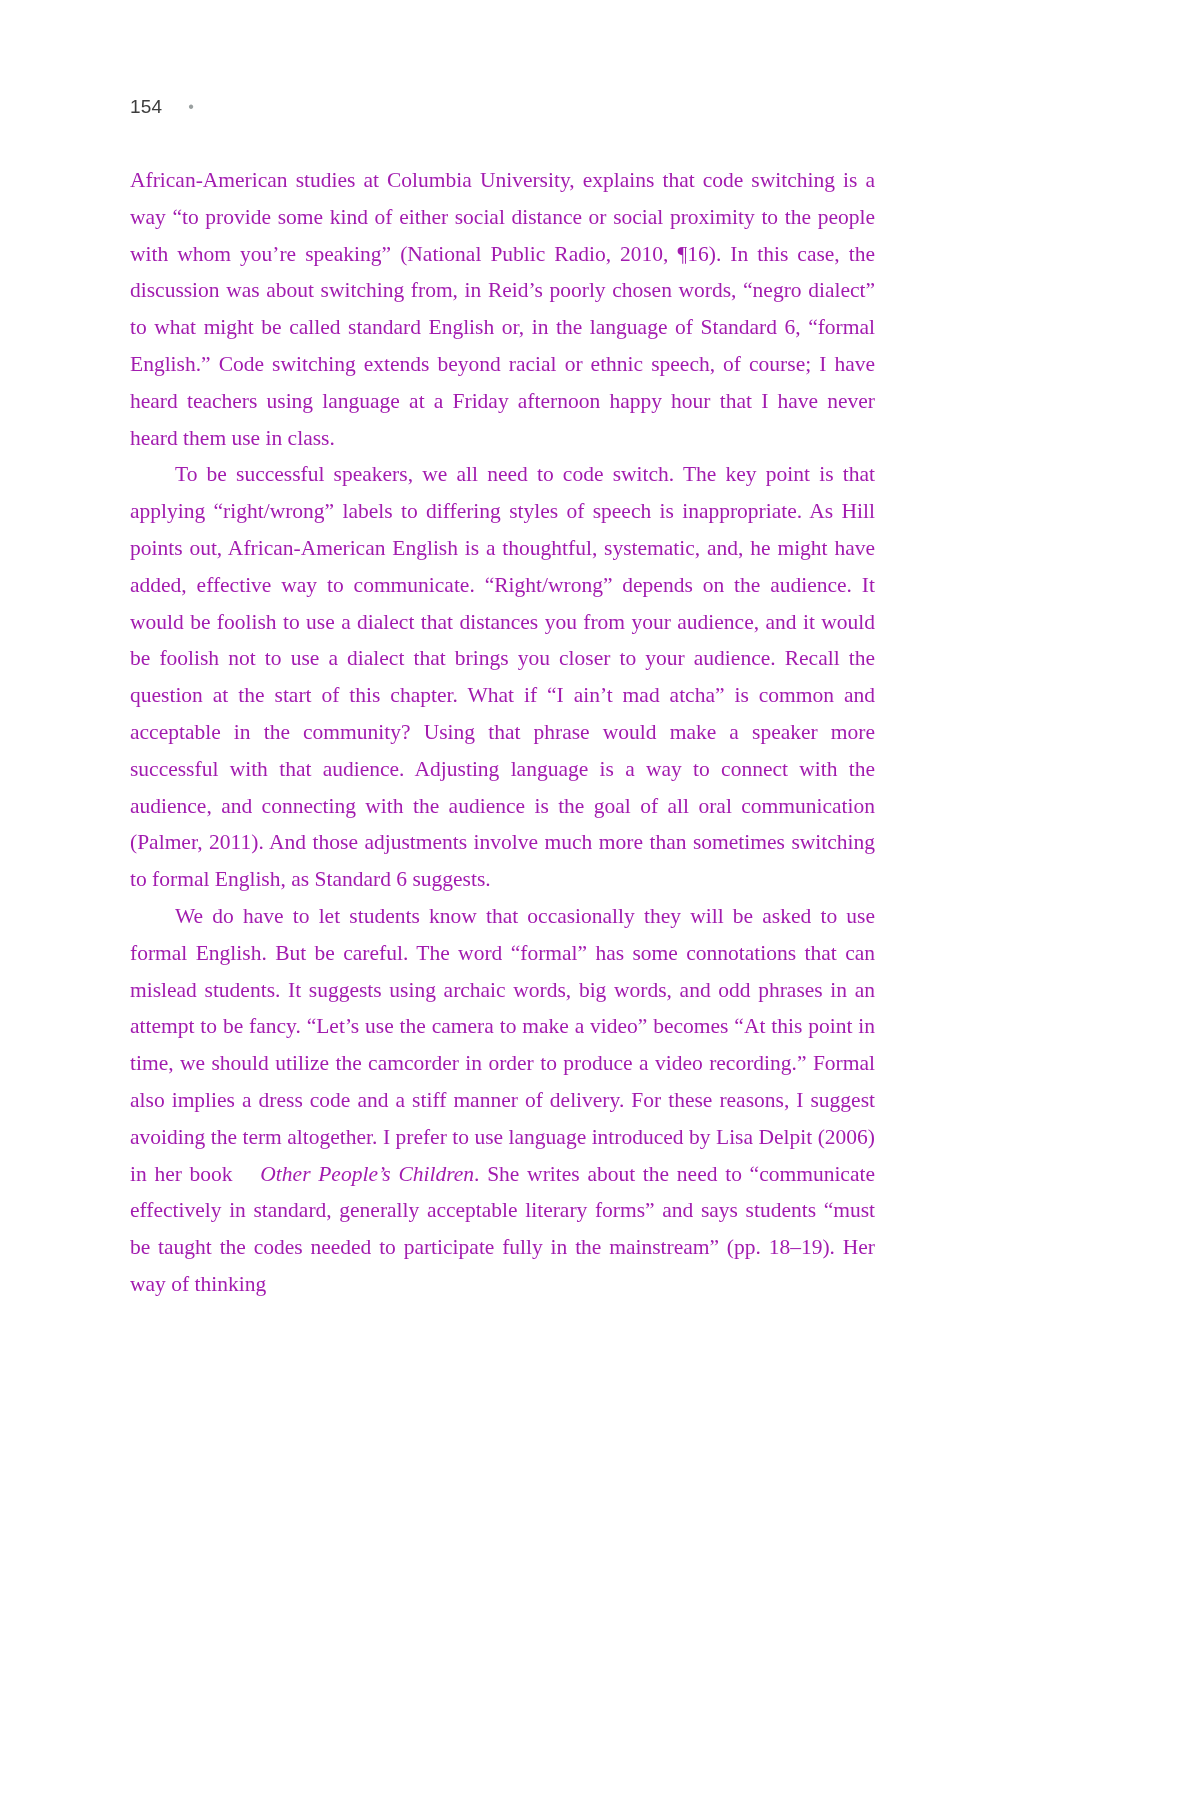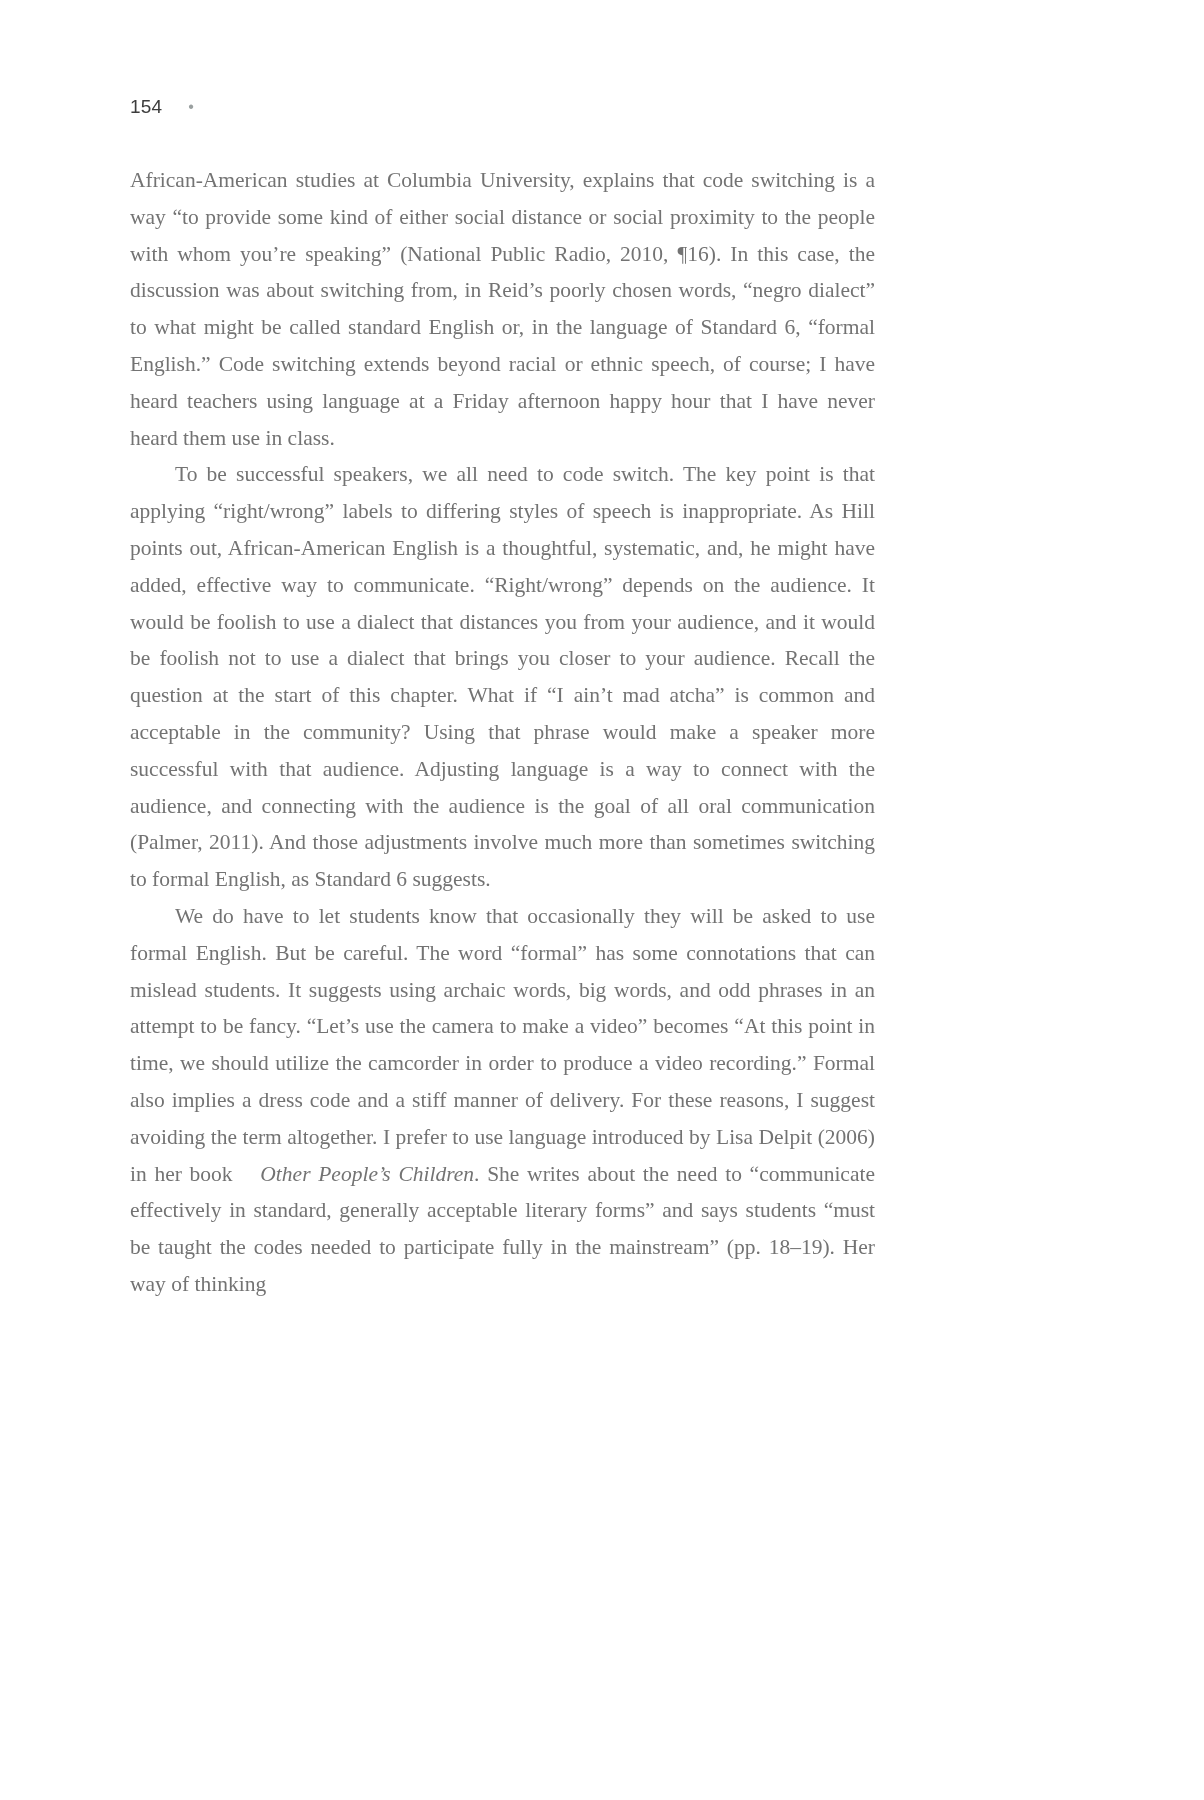--- a/index.html
+++ b/index.html
@@ -33,21 +33,21 @@
     font-size: 16px;
     margin-right: 26px;
     position: relative;
     top: -1px;
   }
   .body-text {
     margin-top: 44px;
     font-family: "Liberation Serif", "DejaVu Serif", serif;
     font-size: 21.5px;
     line-height: 36.8px;
-    color: #737373;
+    color: #a21caf;
     text-align: justify;
   }
   .para {
     margin: 0;
     padding: 0;
   }
   .para.indent {
     text-indent: 45px;
   }
   .para em {

